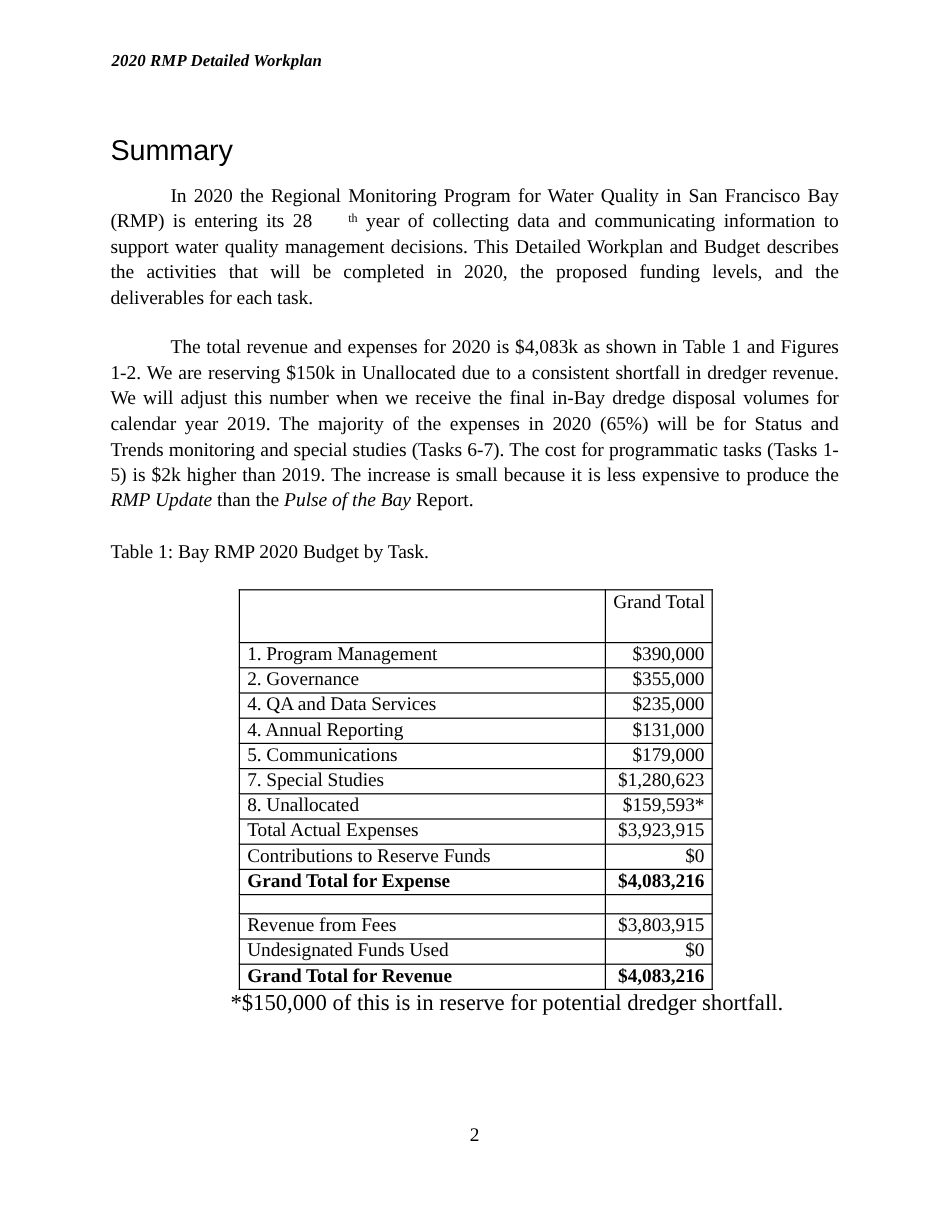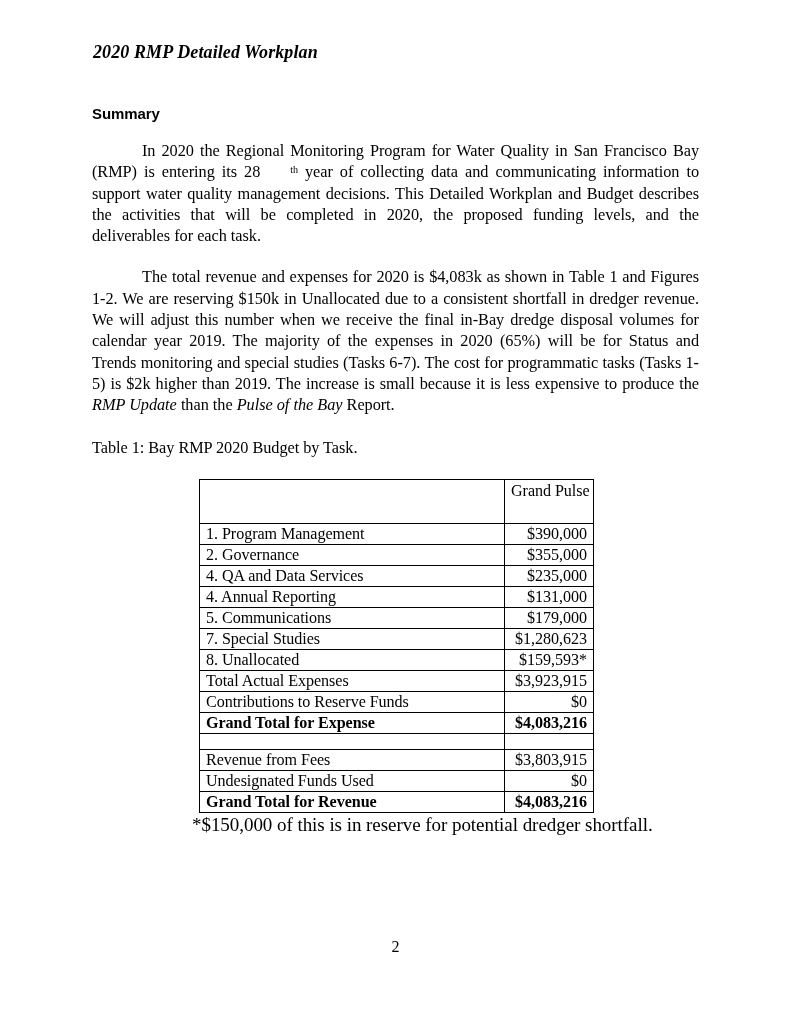--- a/index.html
+++ b/index.html
@@ -17,32 +17,32 @@
   }
   .page {
     position: relative;
     width: 791px;
     height: 1024px;
     box-sizing: border-box;
     padding: 44px 92px 0 92px;
   }
   .running-header {
     font-family: "Liberation Serif", "DejaVu Serif", serif;
-    font-size: 18px;
+    font-size: 14px;
     font-weight: bold;
     font-style: italic;
     letter-spacing: 0.1px;
     margin: 0 0 0 1px;
     line-height: 16px;
   }
   .section-heading {
     font-family: "Liberation Sans", "DejaVu Sans", sans-serif;
-    font-size: 15px;
-    font-weight: bold;
-    margin: 43px 0 0 0;
+    font-size: 24px;
+    font-weight: normal;
+    margin: 55px 0 0 0;
     line-height: 21px;
     letter-spacing: -0.1px;
   }
   p.body-para {
     font-size: 16.3px;
     line-height: 21.3px;
     margin: 16px 0 0 0;
     text-align: justify;
     text-indent: 50px;
     letter-spacing: -0.05px;
@@ -143,21 +143,21 @@
 
   <div class="table-wrap">
     <table class="budget">
       <colgroup>
         <col class="label-col">
         <col class="value-col">
       </colgroup>
       <tbody>
         <tr class="head-row">
           <td class="label-cell"></td>
-          <td class="header-value">Grand Pulse</td>
+          <td class="header-value">Grand Total</td>
         </tr>
       <tr>
             <td class="label-cell">1. Program Management</td>
             <td class="value-cell">$390,000</td>
           </tr>
           <tr>
             <td class="label-cell">2. Governance</td>
             <td class="value-cell">$355,000</td>
           </tr>
           <tr>

